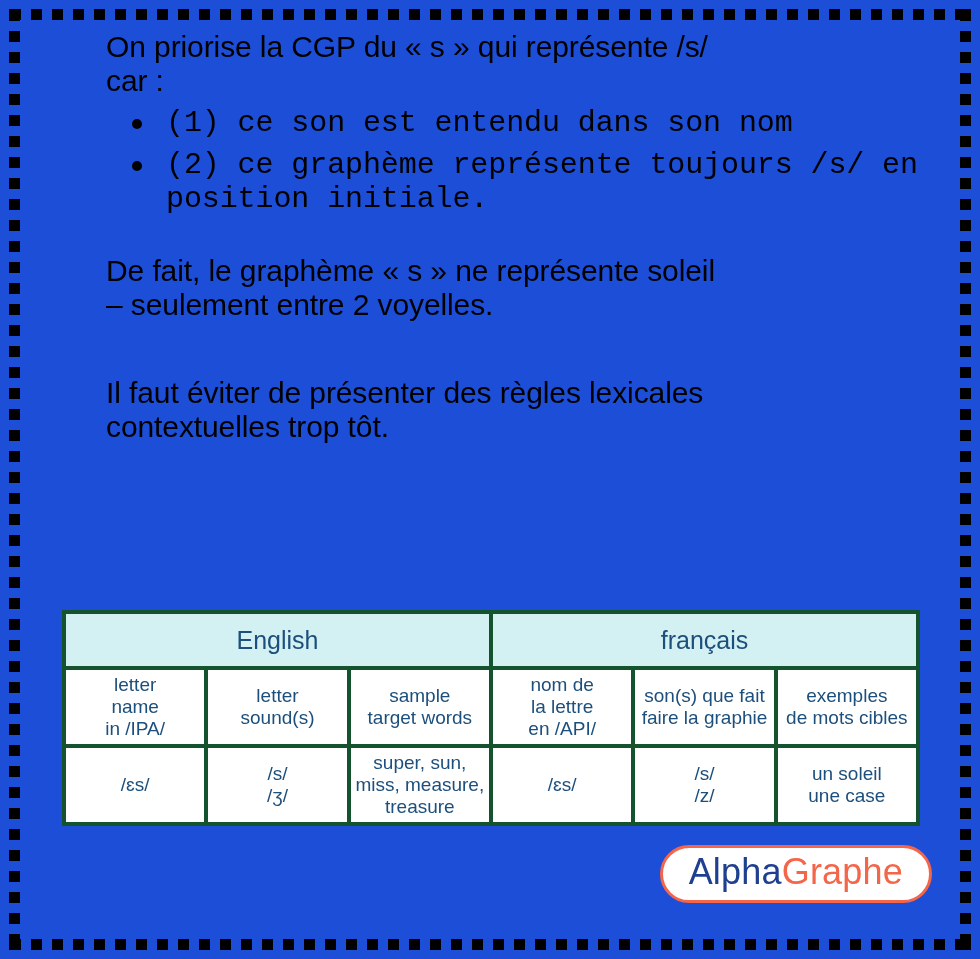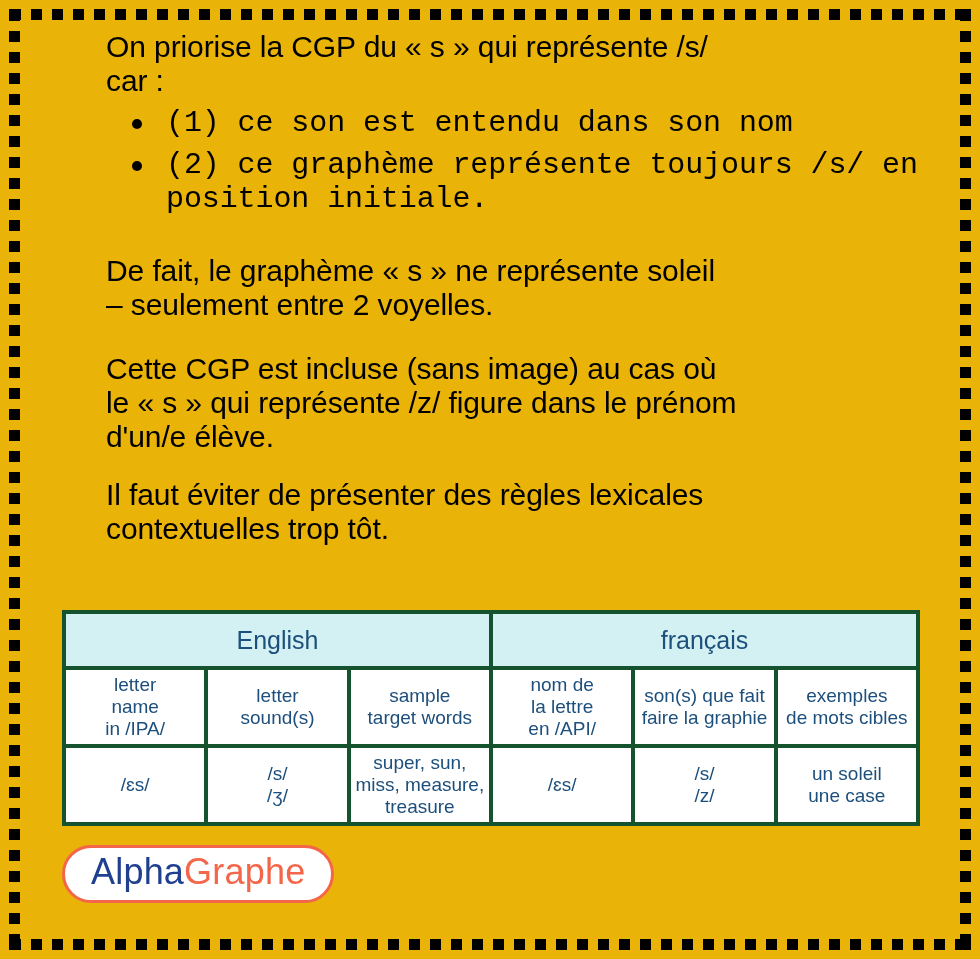--- a/index.html
+++ b/index.html
@@ -9,21 +9,21 @@
     background:#ffffff;
     font-family:"Liberation Sans","DejaVu Sans",sans-serif;
     overflow:hidden;
   }
 
   
   #slide{
     position:relative;
     width:980px;height:959px;
     box-sizing:border-box;
-    background:#eab308;
+    background:#1d4ed8;
   }
   .frame-edge{position:absolute;background-repeat:repeat-x;}
   .frame-top,.frame-bottom{
     left:10px;right:10px;height:11px;
     background-image:
       linear-gradient(to right,#000 0 11px,transparent 11px 21px);
     background-size:21px 11px;
     background-repeat:repeat-x;
   }
   .frame-top{top:9px;}
@@ -119,21 +119,21 @@
   }
   
   .sep-left{border-right:3px solid #111111 !important;}
 
   
   .logo-wrap{
     position:absolute;
     left:0;right:8px;
     top:815px;
     display:flex;
-    justify-content:flex-start;
+    justify-content:flex-end;
     align-items:center;
   }
   .logo-pill{
     display:inline-flex;
     align-items:center;
     justify-content:center;
     border:3px solid #f4664a;
     border-radius:40px;
     padding:4px 26px 8px 26px;
     background:#ffffff;
@@ -184,25 +184,20 @@
 
       <div class="gap"></div>
 
       <div class="para">
         <div>De fait, le graphème « s » ne représente soleil</div>
         <div>– seulement entre 2 voyelles.</div>
       </div>
 
       <div class="gap"></div>
 
-      <div class="para">
-        <div>Cette CGP est incluse (sans image) au cas où</div>
-        <div>le « s » qui représente /z/ figure dans le prénom</div>
-        <div>d'un/e élève.</div>
-      </div>
 
       <div class="gap-sm"></div>
 
       <div class="para">
         <div>Il faut éviter de présenter des règles lexicales</div>
         <div>contextuelles trop tôt.</div>
       </div>
 
     </div>
 

